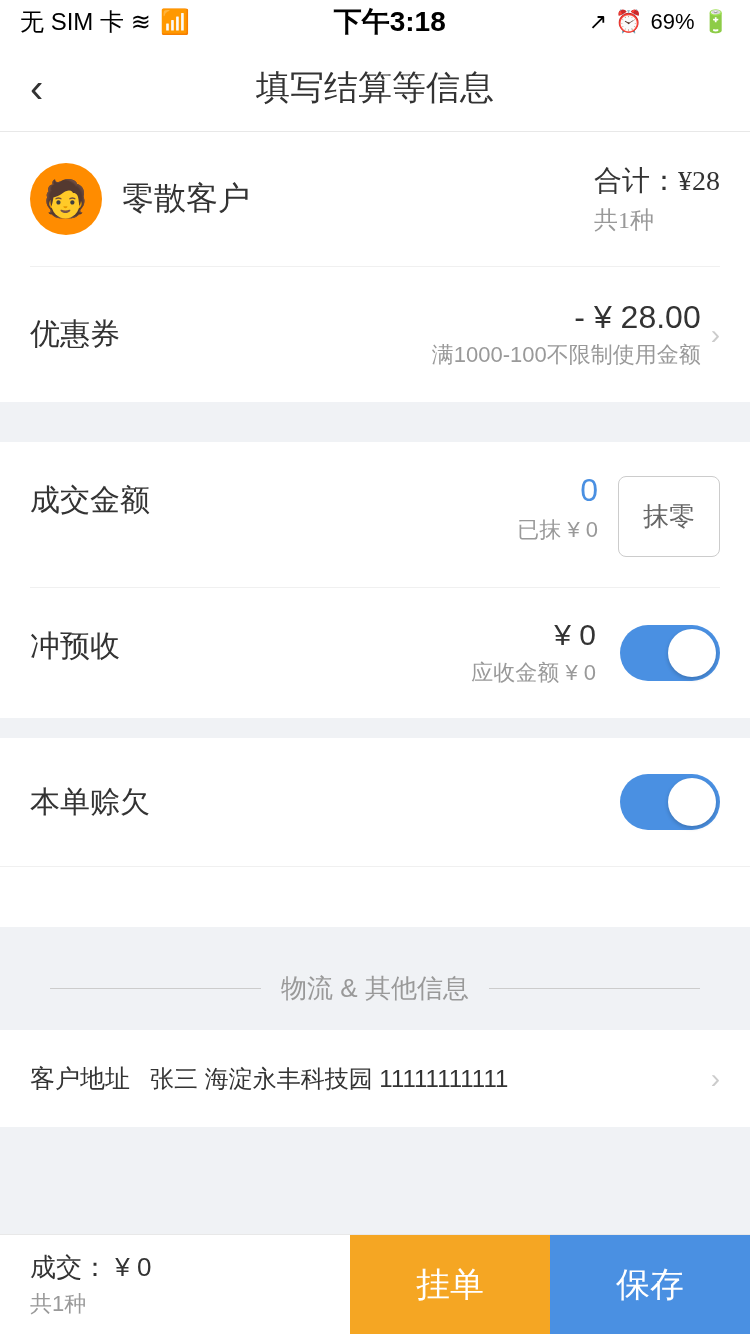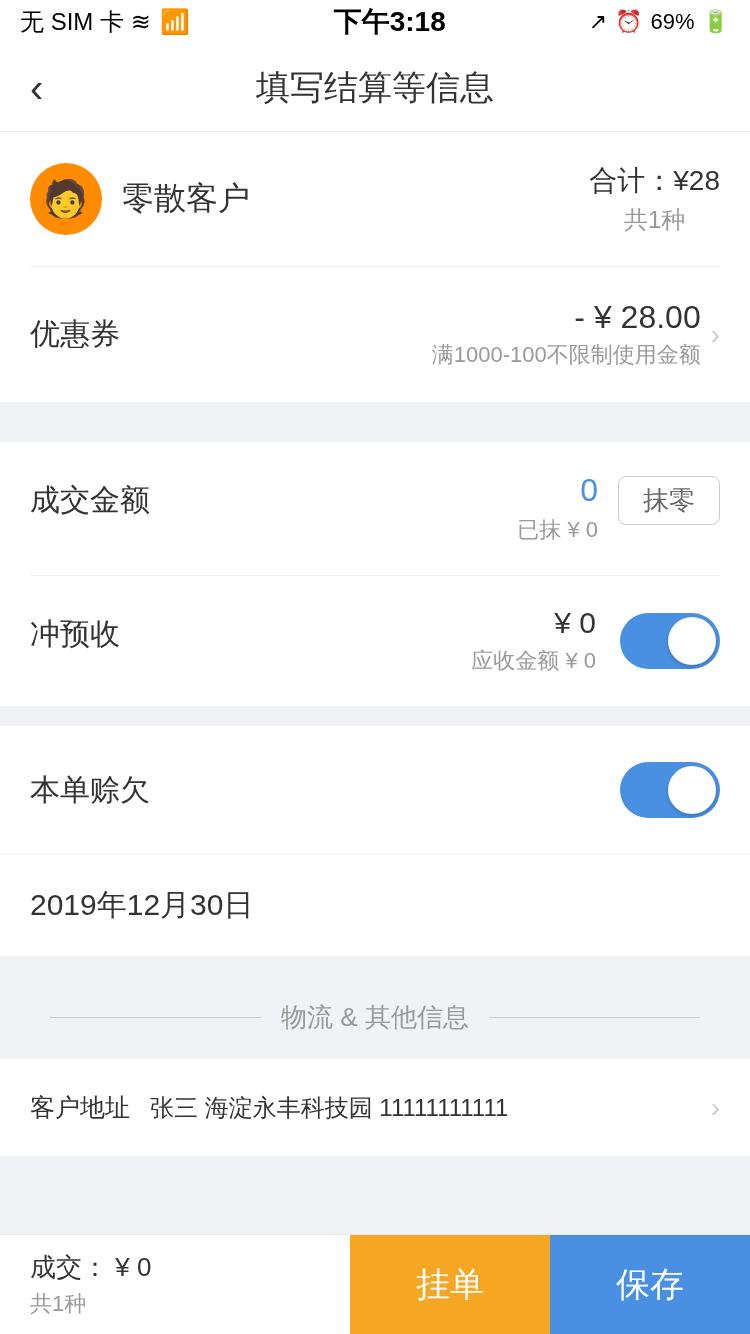--- a/index.html
+++ b/index.html
@@ -87,21 +87,22 @@
       align-items: center;
       justify-content: center;
       color: #fff;
       font-size: 36px;
     }
     .customer-name {
       font-size: 32px;
       color: #333;
     }
     .customer-right {
-      text-align: center;
+      text-align: left;
+      font-family: Liberation Serif, serif;
     }
     .total-amount {
       font-size: 28px;
       color: #333;
     }
     .total-count {
       font-size: 24px;
       color: #999;
       margin-top: 4px;
     }
@@ -180,21 +181,21 @@
       color: #4a90e2;
     }
     .amount-sub {
       font-size: 22px;
       color: #999;
       margin-top: 6px;
     }
     .btn-round-zero {
       border: 1px solid #ccc;
       border-radius: 8px;
-      padding: 6px 24px;
+      padding: 22px 24px;
       font-size: 26px;
       color: #666;
       background: #fff;
       cursor: pointer;
       margin-top: 4px;
     }
 
     
     .prepay-row {
       display: flex;
@@ -458,21 +459,20 @@
   </div>
 
   <div class="section-gap"></div>
 
   <div class="debt-row">
     <span class="debt-label">本单赊欠</span>
     <div class="toggle"></div>
   </div>
 
   <div class="date-row">
-    <span class="date-value">2019年12月30日</span>
   </div>
 
   <div class="logistics-divider"></div>
   <div class="logistics-header">
     <span class="logistics-title">物流 &amp; 其他信息</span>
   </div>
 
   <div class="address-row">
     <span class="address-label">客户地址</span>
     <span class="address-value">张三 海淀永丰科技园 11111111111</span>

